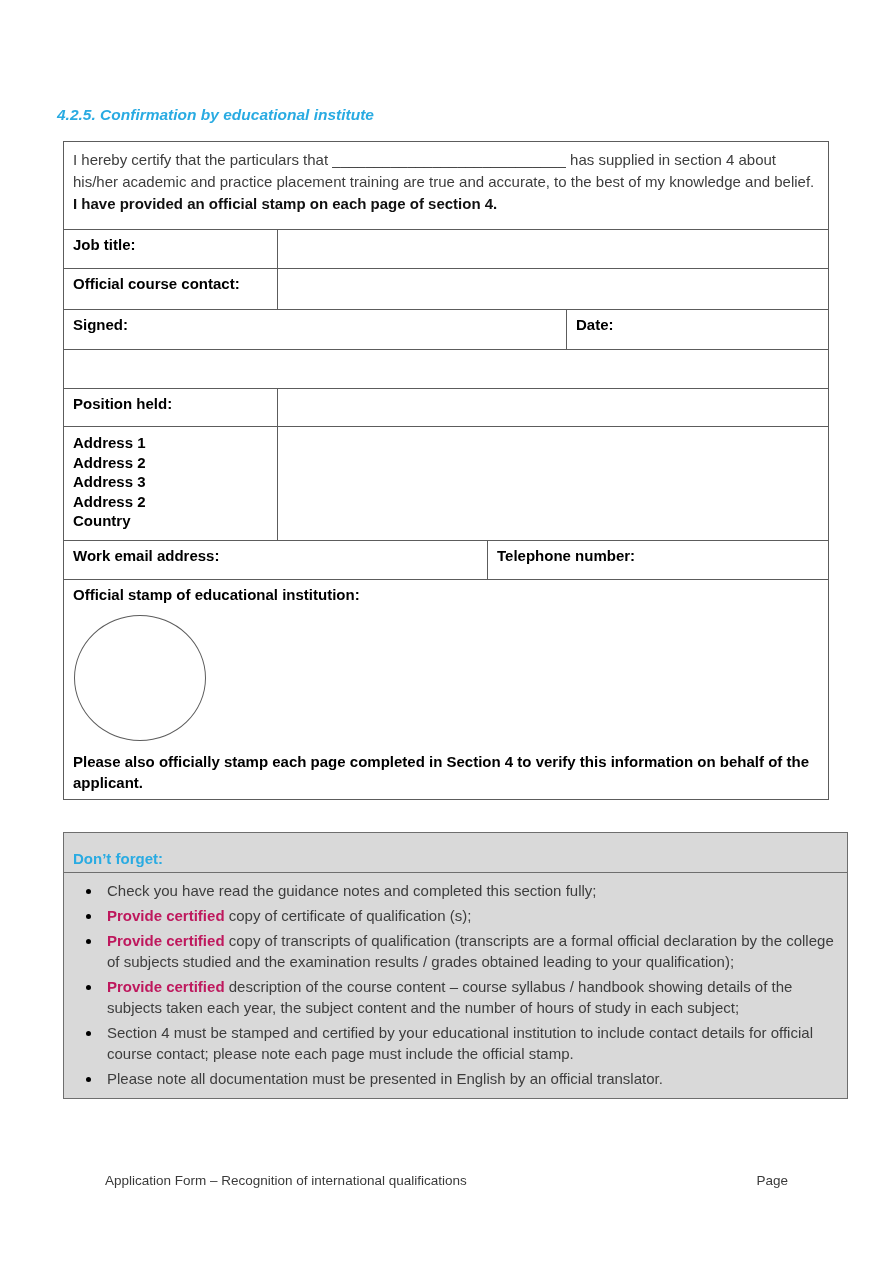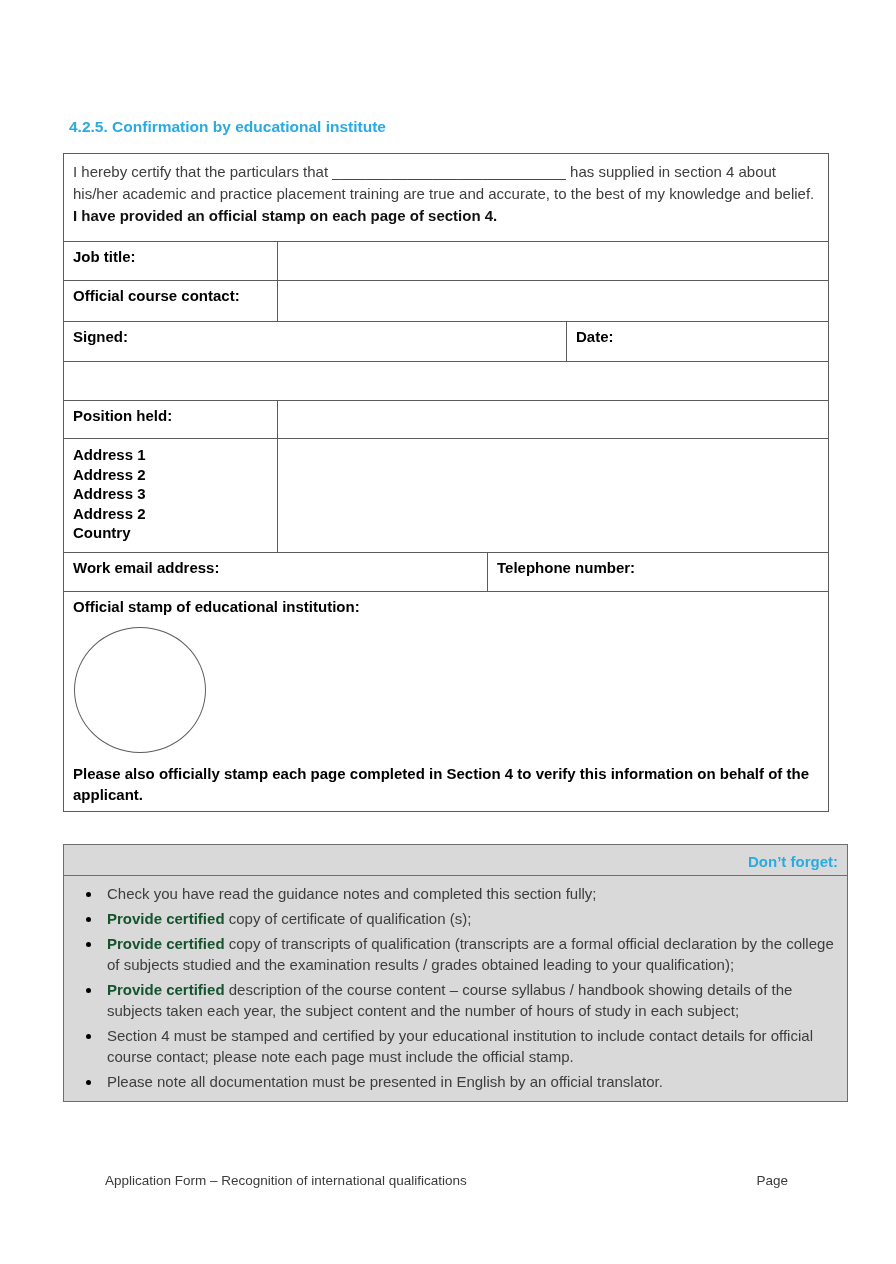--- a/index.html
+++ b/index.html
@@ -12,21 +12,22 @@
     font-size: 15px;
     position: relative;
     overflow: hidden;
   }
   .content { padding: 106px 48px 0 57px; }
 
   .section-heading {
     color: #29ABE2;
     font-weight: bold;
     font-size: 15.5px;
-    margin: 12px;
+    margin: 0;
+    font-style: italic;
   }
   .sub-heading {
     color: #000;
     font-weight: bold;
     font-size: 15px;
     margin: 22px 0 0 0;
   }
 
   
   .form-table {
@@ -61,33 +62,32 @@
   
   .dont-forget {
     margin: 32px 0 0 6px;
     width: 785px;
     border: 1px solid #6e6e6e;
     background: #D9D9D9;
   }
   .df-header {
     color: #29ABE2;
     font-weight: bold;
-    padding: 8px 9px 5px 9px;
+    padding: 17px 9px 5px 9px;
     border-bottom: 1px solid #6e6e6e;
-    text-align: right;
   }
   .dont-forget ul {
     margin: 7px 0 9px 0;
     padding: 0 12px 0 38px;
     color: #3d3d3d;
     line-height: 21px;
   }
   .dont-forget li { margin: 4px 0; padding-left: 5px; }
   .dont-forget li::marker { color: #000; }
-  .dont-forget li b { color: #14532d; }
+  .dont-forget li b { color: #be185d; }
 
   
   .footer {
     position: absolute;
     top: 1173px; left: 105px; right: 108px;
     display: flex;
     justify-content: space-between;
     font-size: 13.5px;
     color: #3a3a3a;
   }

